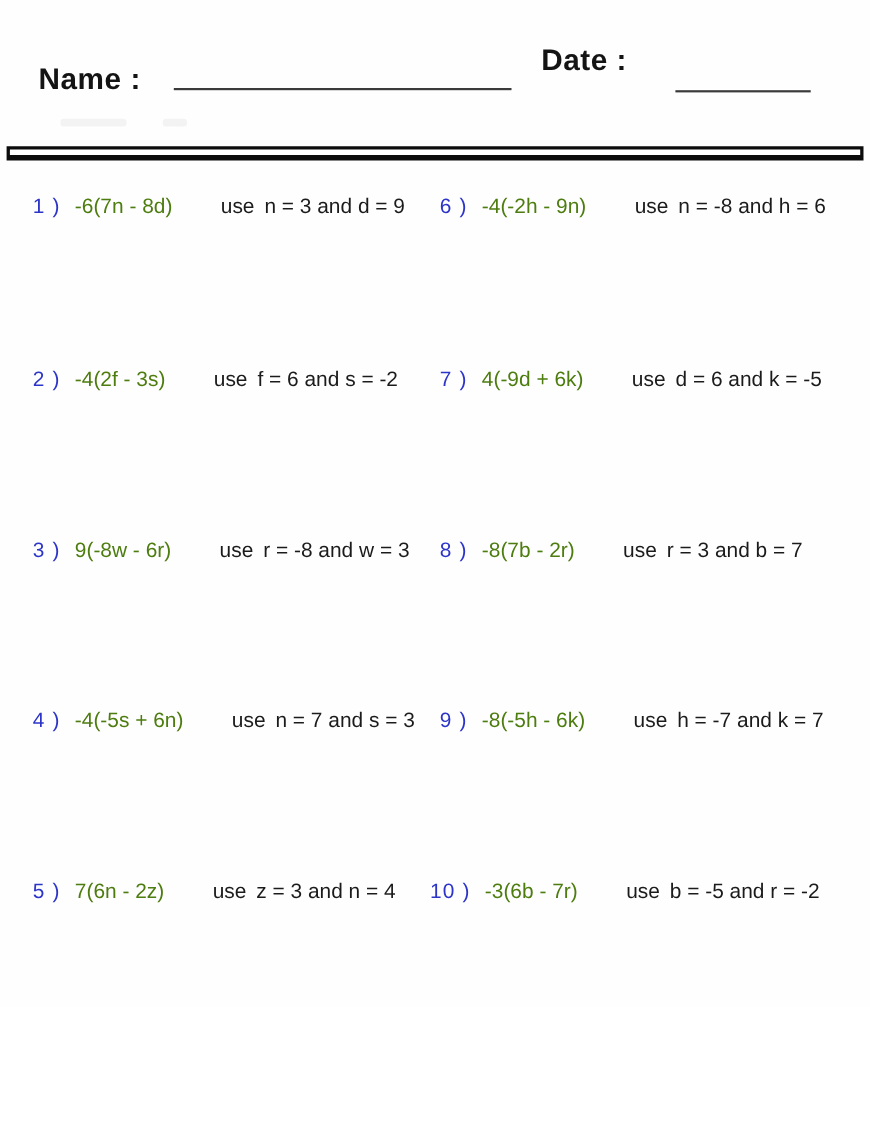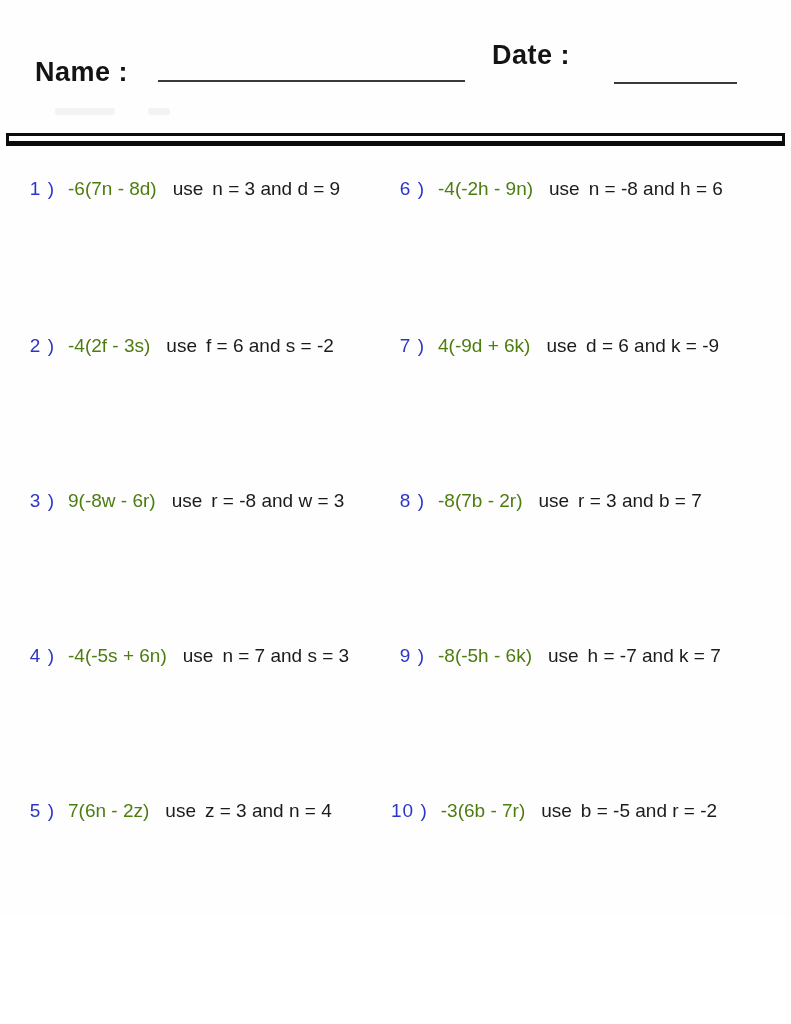--- a/index.html
+++ b/index.html
@@ -69,21 +69,21 @@
   }
   .problem .num {
     display: inline-block;
     min-width: 34px;
     text-align: right;
     color: #2d35c8;
     margin-right: 13px;
     letter-spacing: 1px;
   }
   .problem .expr { color: #4d7c0f; }
-  .problem .use  { margin-left: 16px; }
+  .problem .use  { margin-left: 44px; }
   .problem .sub  { margin-left: 9px; text-align: center; }
 
   
   .col-left  { left: 21px; }
   .col-right { left: 391px; }
 
   
   .row-0 { top: 178px; }
   .row-1 { top: 335px; }
   .row-2 { top: 490px; }
@@ -139,21 +139,21 @@
   <div class="problem col-right row-0">
     <span class="num">6 )</span>
     <span class="expr">-4(-2h - 9n)</span>
     <span class="use">use</span>
     <span class="sub">n = -8 and h = 6</span>
   </div>
   <div class="problem col-right row-1">
     <span class="num">7 )</span>
     <span class="expr">4(-9d + 6k)</span>
     <span class="use">use</span>
-    <span class="sub">d = 6 and k = -9</span>
+    <span class="sub">d = 6 and k = -5</span>
   </div>
   <div class="problem col-right row-2">
     <span class="num">8 )</span>
     <span class="expr">-8(7b - 2r)</span>
     <span class="use">use</span>
     <span class="sub">r = 3 and b = 7</span>
   </div>
   <div class="problem col-right row-3">
     <span class="num">9 )</span>
     <span class="expr">-8(-5h - 6k)</span>

